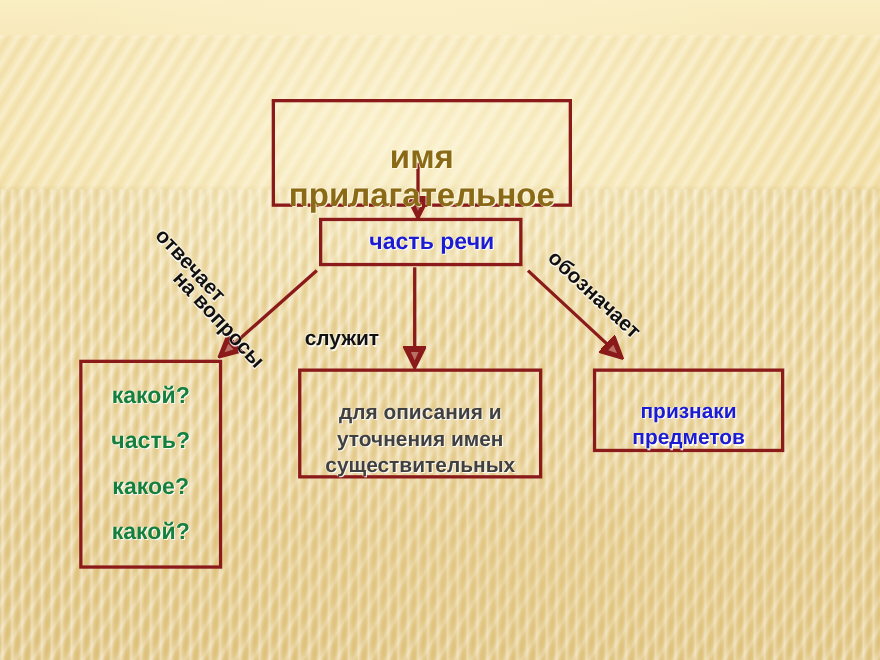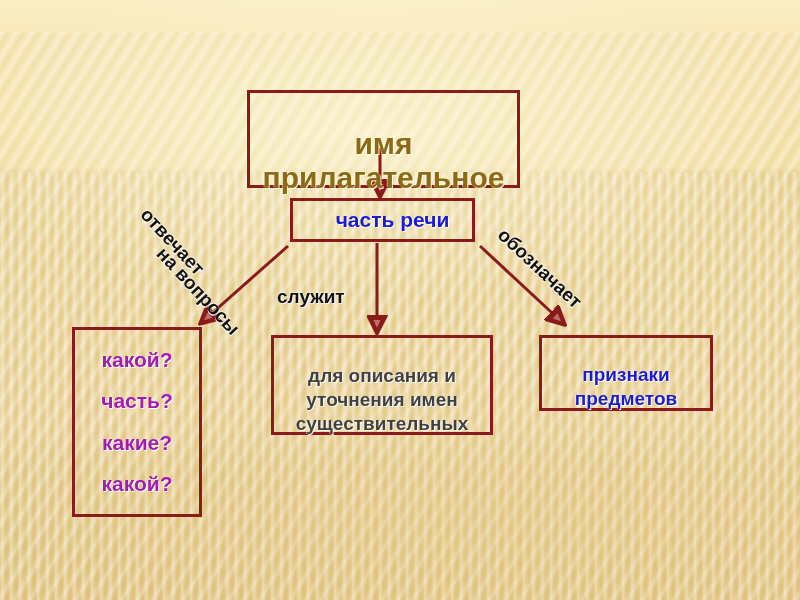--- a/index.html
+++ b/index.html
@@ -133,21 +133,21 @@
   
   #questions-box {
     left: 72px;
     top: 327px;
     width: 130px;
     height: 190px;
     flex-direction: column;
     justify-content: space-evenly;
   }
   #questions-box .q-line {
-    color: #a21caf;
+    color: #15803d;
     font-size: 21px;
     font-weight: bold;
     text-shadow:
        1px 1px 0 rgba(255,255,255,0.9),
       -1px 0 0 rgba(255,255,255,0.5);
   }
 
   
   #description-box {
     left: 271px;
@@ -203,21 +203,21 @@
   }
   #label-answers-2 {
     left: 168px;
     top: 243px;
     font-size: 19px;
     transform: rotate(47deg);
     transform-origin: left top;
   }
   #label-serves {
     left: 277px;
-    top: 286px;
+    top: 298px;
     font-size: 19px;
   }
   #label-denotes {
     left: 508px;
     top: 224px;
     font-size: 19px;
     transform: rotate(43deg);
     transform-origin: left top;
   }
 
@@ -263,21 +263,21 @@
 прилагательное</span>
   </div>
 
   <div class="box" id="part-of-speech-box">
     <span class="box-text">часть речи</span>
   </div>
 
   <div class="box" id="questions-box">
     <span class="q-line">какой?</span>
     <span class="q-line">часть?</span>
-    <span class="q-line">какие?</span>
+    <span class="q-line">какое?</span>
     <span class="q-line">какой?</span>
   </div>
 
   <div class="box" id="description-box">
     <span class="box-text">для описания и
 уточнения имен
 существительных</span>
   </div>
 
   <div class="box" id="features-box">

